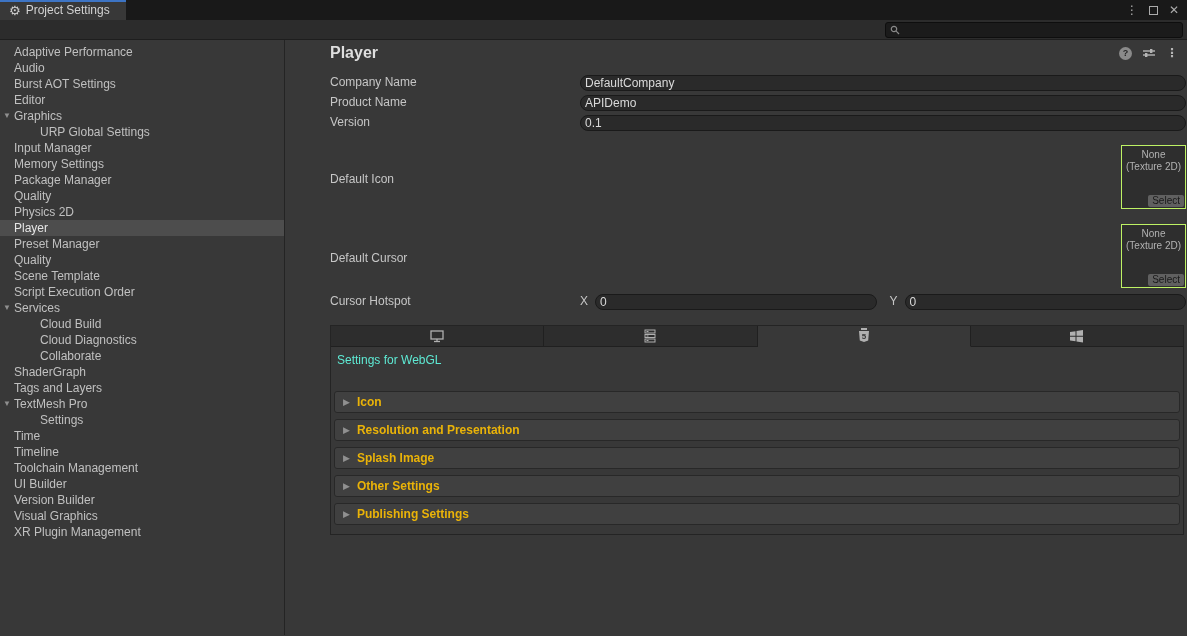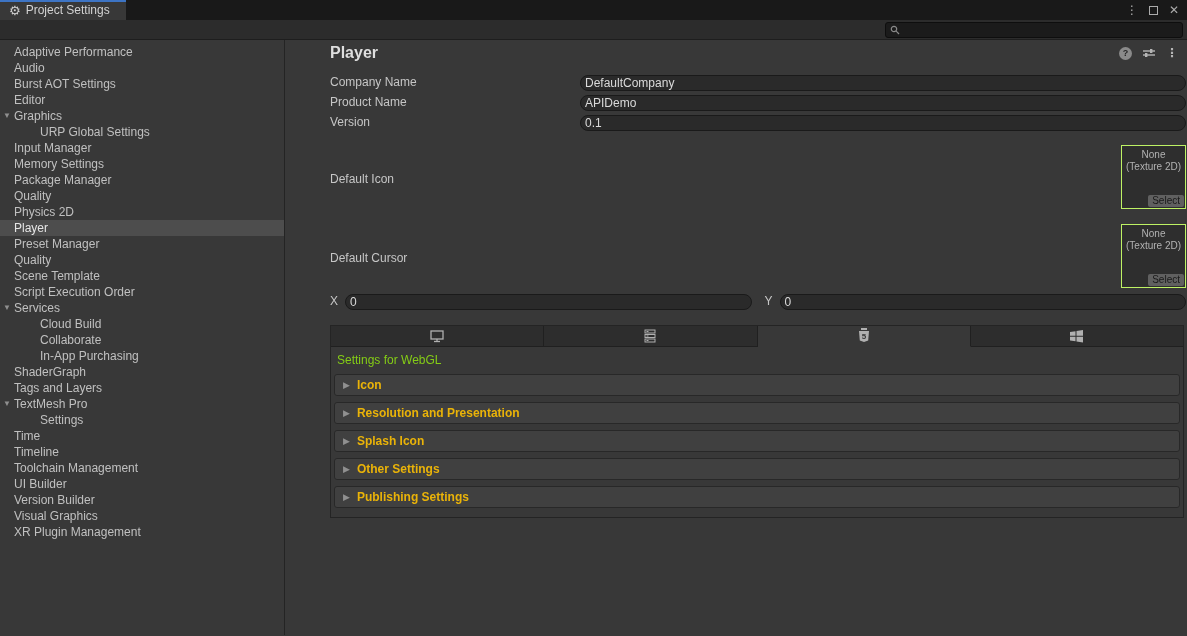--- a/index.html
+++ b/index.html
@@ -61,21 +61,21 @@
   .axis { color:#c6c6c6; margin-right:7px; }
   .axis-x { margin-right:13px; }
   
   .platform-box { margin-right:2px; border:1px solid #242424; }
   .tabbar { display:flex; height:21px; background:#2d2d2d; }
   .tab { flex:1; display:flex; align-items:center; justify-content:center;
     border-right:1px solid #202020; border-bottom:1px solid #202020; cursor:default; }
   .tab:last-child { border-right:none; }
   .tab.selected { background:#383838; border-bottom-color:transparent; }
   .platform-content { padding:5px 3px 9px 3px; }
-  .settings-for { color:#84cc16; margin:1px 0 7px 3px; }
+  .settings-for { color:#5eead4; margin:1px 0 24px 3px; }
   .section { height:22px; background:#404040; border:1px solid #282828; border-radius:3px;
     display:flex; align-items:center; padding-left:8px; gap:7px; margin-bottom:6px; cursor:default; }
   .section:last-child { margin-bottom:0; }
   .sec-arrow { color:#909090; font-size:9px; }
   .sec-label { font-weight:bold; color:#eab308; }
   svg { display:block; }
 </style>
 </head>
 <body>
 
@@ -192,30 +192,30 @@
           <span class="fold">▼</span>
           <span>Services</span>
         </div>
 
 
         <div class="side-item indent">
           
           <span>Cloud Build</span>
         </div>
 
+        <div class="side-item indent">
+          
+          <span>Cloud Diagnostics</span>
+        </div>
 
         <div class="side-item indent">
           
           <span>Collaborate</span>
         </div>
 
-        <div class="side-item indent">
-          
-          <span>In-App Purchasing</span>
-        </div>
 
         <div class="side-item">
           
           <span>ShaderGraph</span>
         </div>
 
         <div class="side-item">
           
           <span>Tags and Layers</span>
         </div>
@@ -307,20 +307,21 @@
       <div class="row slot-row" style="margin-top:11px">
         <span class="label">Default Cursor</span>
         <div class="tex-slot">
           <div>None</div>
           <div>(Texture 2D)</div>
           <span class="select-btn">Select</span>
         </div>
       </div>
 
       <div class="row hotspot-row">
+        <span class="label">Cursor Hotspot</span>
         <span class="axis">X</span>
         <input class="txt-input axis-x" type="text" value="0" style="">
         <span class="axis">Y</span>
         <input class="txt-input" type="text" value="0" style="">
       </div>
 
       <div class="platform-box">
         <div class="tabbar">
           <div class="tab">
             <svg width="16" height="14" viewBox="0 0 16 14">
@@ -364,21 +365,21 @@
                 <span class="sec-label">Icon</span>
               </div>
 
               <div class="section">
                 <span class="sec-arrow">▶</span>
                 <span class="sec-label">Resolution and Presentation</span>
               </div>
 
               <div class="section">
                 <span class="sec-arrow">▶</span>
-                <span class="sec-label">Splash Icon</span>
+                <span class="sec-label">Splash Image</span>
               </div>
 
               <div class="section">
                 <span class="sec-arrow">▶</span>
                 <span class="sec-label">Other Settings</span>
               </div>
 
               <div class="section">
                 <span class="sec-arrow">▶</span>
                 <span class="sec-label">Publishing Settings</span>

